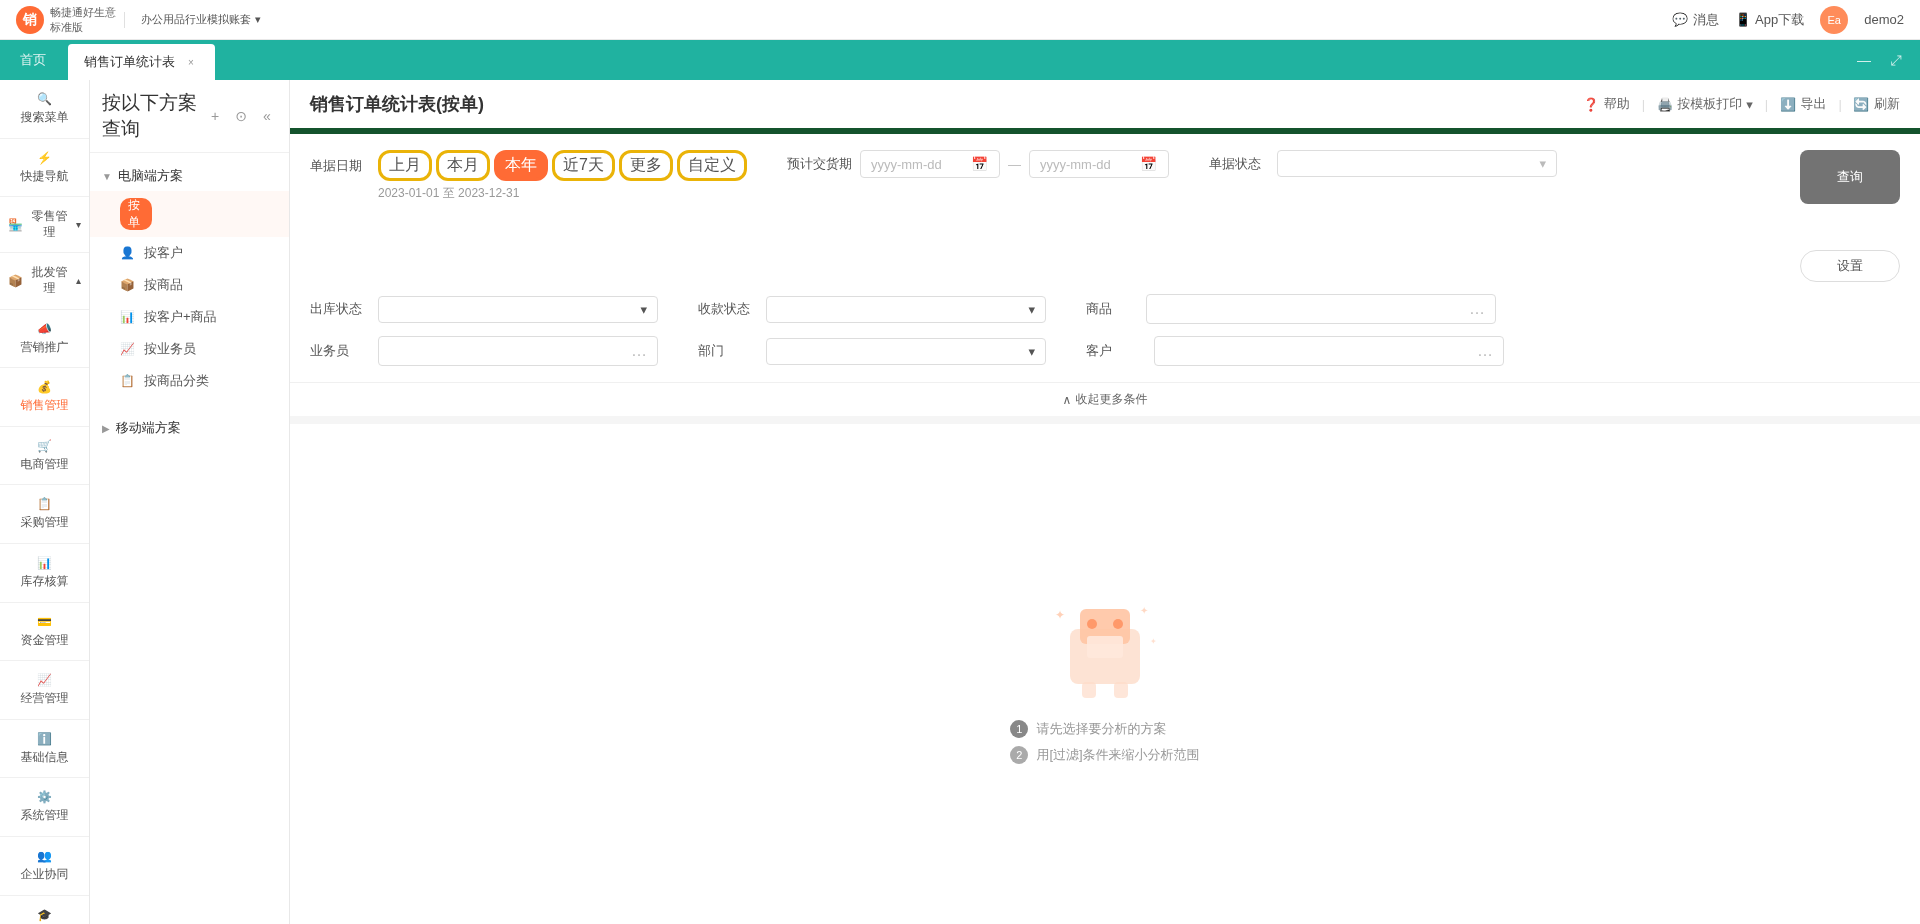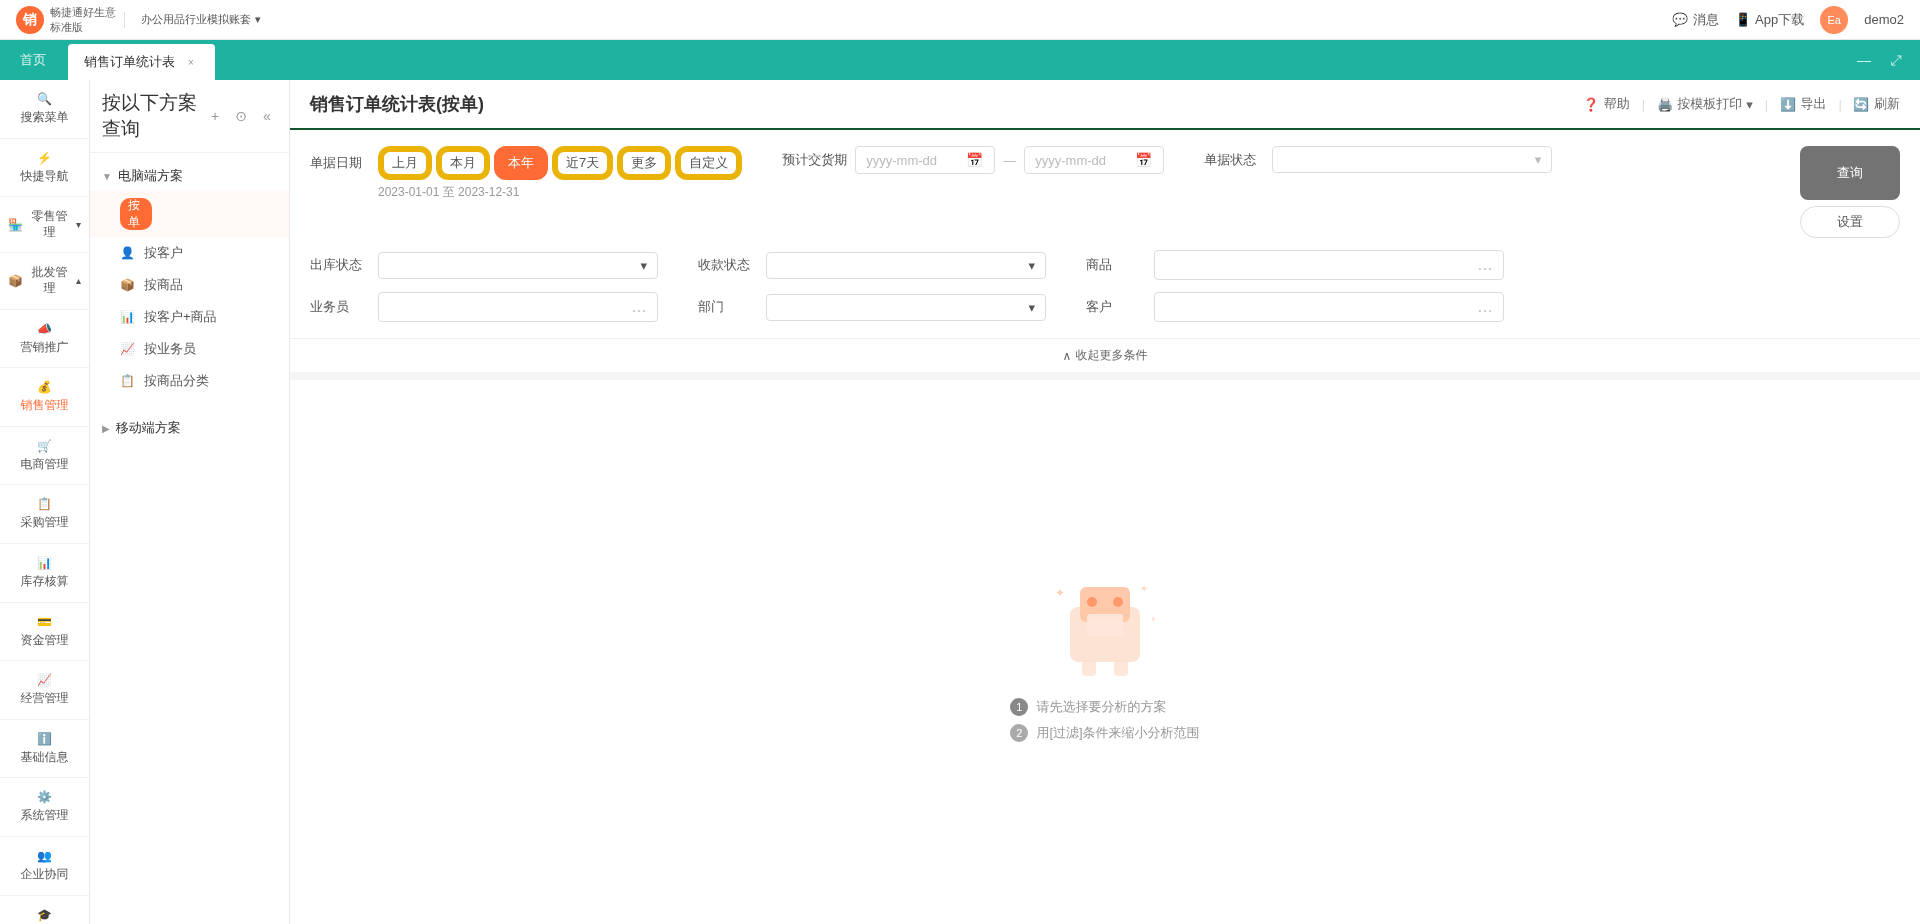--- a/index.html
+++ b/index.html
@@ -45,48 +45,48 @@
     .scheme-group-title .title-text { font-size: 13px; color: #333; }
     .scheme-item { padding: 7px 12px 7px 30px; display: flex; align-items: center; gap: 8px; cursor: pointer; font-size: 13px; color: #555; }
     .scheme-item.active { background: #fff8f5; color: #ff6b35; }
     .scheme-item .scheme-icon { width: 16px; height: 16px; display: flex; align-items: center; justify-content: center; font-size: 12px; }
     .scheme-active-badge { width: 32px; height: 32px; background: #ff6b35; border-radius: 10px; display: flex; align-items: center; justify-content: center; color: white; font-size: 12px; }
 
     
     .content-area { flex: 1; display: flex; flex-direction: column; overflow: hidden; background: #f5f5f5; }
 
     
-    .page-header { background: white; padding: 12px 20px 0; border-bottom: 2px solid #14532d; flex-shrink: 0; }
+    .page-header { background: white; padding: 12px 20px 0; border-bottom: 6px solid #14532d; flex-shrink: 0; }
     .page-header-top { display: flex; align-items: center; justify-content: space-between; margin-bottom: 12px; }
     .page-title { font-size: 18px; color: #333; font-weight: bold; }
     .page-header-actions { display: flex; align-items: center; gap: 12px; }
     .header-action { display: flex; align-items: center; gap: 4px; cursor: pointer; color: #666; font-size: 13px; }
     .header-action-sep { color: #ddd; }
 
     
     .filter-area { background: white; padding: 16px 20px; flex-shrink: 0; }
     .filter-label { font-size: 13px; color: #555; white-space: nowrap; min-width: 60px; }
     .date-quick-btns { display: flex; align-items: center; gap: 4px; }
-    .date-quick-btn { padding: 2px 8px; border-radius: 12px; border: 6px solid #eab308; background: white; cursor: pointer; font-size: 13px; color: #555; }
+    .date-quick-btn { padding: 2px 8px; border-radius: 12px; border: 3px solid #eab308; background: white; cursor: pointer; font-size: 16px; color: #555; }
     .date-quick-btn.active { background: #ff6b35; border-color: #ff6b35; color: white; }
     .filter-select { border: 1px solid #ddd; border-radius: 4px; padding: 5px 10px; font-size: 13px; color: #555; cursor: pointer; display: flex; align-items: center; justify-content: space-between; min-width: 120px; background: white; }
     .filter-input { border: 1px solid #ddd; border-radius: 4px; padding: 5px 10px; font-size: 13px; color: #bbb; min-width: 200px; background: white; display: flex; align-items: center; justify-content: space-between; }
     .filter-input-wide { min-width: 280px; }
     .date-input { border: 1px solid #ddd; border-radius: 4px; padding: 5px 10px; font-size: 13px; color: #bbb; min-width: 150px; background: white; display: flex; align-items: center; justify-content: space-between; cursor: pointer; }
     .date-sep { color: #bbb; font-size: 13px; }
     .filter-dots { color: #bbb; cursor: pointer; font-size: 16px; }
     .filter-dropdown { border: 1px solid #ddd; border-radius: 4px; padding: 5px 10px; font-size: 13px; color: #555; cursor: pointer; display: flex; align-items: center; min-width: 320px; background: white; justify-content: space-between; }
 
     
     .collapse-bar { display: flex; align-items: center; justify-content: center; padding: 8px; cursor: pointer; color: #666; font-size: 12px; gap: 4px; background: white; border-top: 1px solid #f0f0f0; }
 
     
     .query-btn-group { display: flex; flex-direction: column; gap: 6px; margin-left: 16px; }
     .btn-query { background: #737373; color: white; border: none; border-radius: 8px; padding: 18px 20px; font-size: 13px; cursor: pointer; }
-    .btn-setting { background: white; color: #555; border: 1px solid #ddd; border-radius: 16px; padding: 6px 36px; font-size: 13px; cursor: pointer; }
+    .btn-setting { background: white; color: #555; border: 1px solid #ddd; border-radius: 16px; padding: 6px 36px; font-size: 13px; cursor: pointer; margin-top: 40px; }
 
     
     .empty-state { flex: 1; display: flex; flex-direction: column; align-items: center; justify-content: center; gap: 16px; background: white; margin-top: 8px; }
     .empty-hints { display: flex; flex-direction: column; gap: 8px; }
     .empty-hint { display: flex; align-items: center; gap: 8px; font-size: 13px; color: #999; }
     .hint-num { width: 18px; height: 18px; border-radius: 50%; display: flex; align-items: center; justify-content: center; font-size: 11px; color: white; flex-shrink: 0; }
     .hint-num-1 { background: #888; }
     .hint-num-2 { background: #aaa; }
 
     .calendar-icon { color: #bbb; font-size: 14px; cursor: pointer; }
@@ -353,21 +353,21 @@
         </div>
 
         <div style="display:flex;align-items:center;gap:8px;margin-left:24px;">
           <span class="filter-label">收款状态</span>
           <div class="filter-select" style="min-width:280px;">
             <span style="color:#bbb;"></span>
             <span>▾</span>
           </div>
         </div>
 
-        <div style="display:flex;align-items:center;gap:8px;margin-left:24px;">
+        <div style="display:flex;align-items:center;margin-left:24px;">
           <span class="filter-label">商品</span>
           <div class="filter-input filter-input-wide" style="min-width:350px;">
             <span style="color:#bbb;"></span>
             <span class="filter-dots">…</span>
           </div>
         </div>
       </div>
 
       <div style="display:flex;align-items:center;gap:16px;margin-top:12px;">
         <div style="display:flex;align-items:center;gap:8px;">

